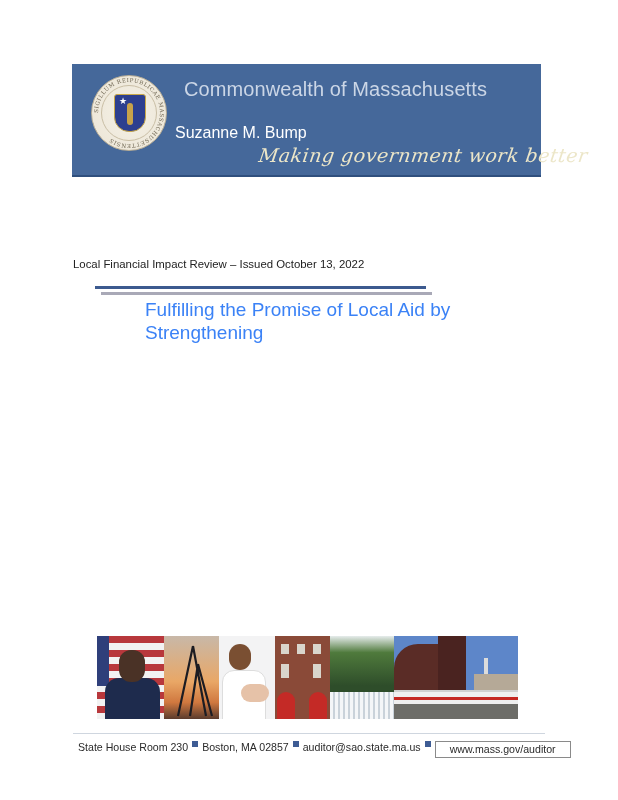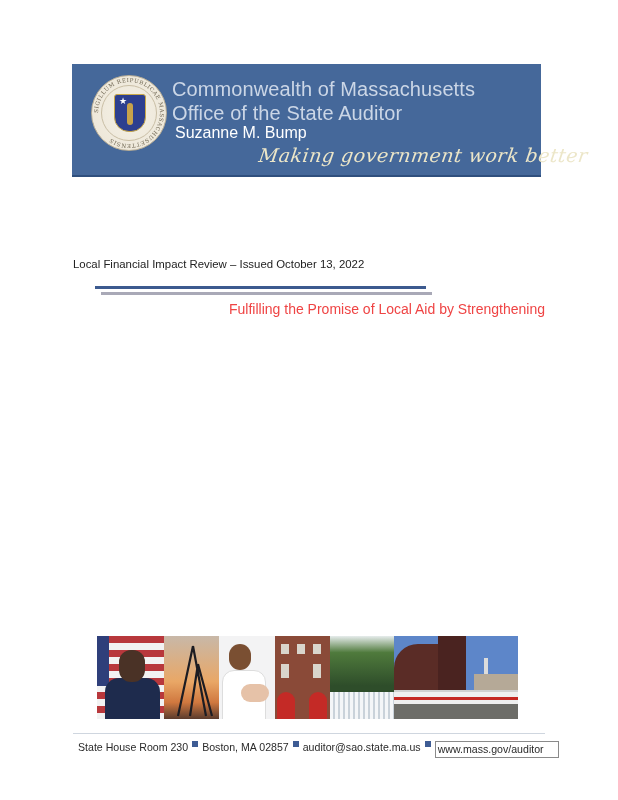--- a/index.html
+++ b/index.html
@@ -5,35 +5,35 @@
   html, body { margin:0; padding:0; background:#ffffff; }
   body { width:618px; height:800px; position:relative; overflow:hidden; font-family:"DejaVu Sans", sans-serif; }
   .abs { position:absolute; }
   .banner { left:72px; top:64px; width:469px; height:113px; background:#45689a; box-shadow: inset 0 -2px 0 #2f4f7d; }
   .seal { left:19px; top:11px; width:74px; height:74px; border-radius:50%; background:radial-gradient(circle,#f5f1e6 0%,#eee8da 70%,#d8d0bd 100%); border:1px solid #b8ad95; }
   .seal-ring { left:9px; top:9px; width:56px; height:56px; border-radius:50%; border:1px solid #c9bea5; box-sizing:border-box; }
   .shield { left:22px; top:18px; width:30px; height:36px; background:#2d3f8f; border-radius:3px 3px 15px 15px; border:1px solid #c9a848; }
   .star { left:4px; top:2px; color:#fff; font-size:9px; line-height:9px; }
   .figure { left:12px; top:8px; width:6px; height:22px; background:#c8a24a; border-radius:3px; }
   .seal-text { left:0; top:0; width:74px; height:74px; }
-  .bt1, .bt2 { color:#cbd6e6; font-size:20px; font-family:"Liberation Sans", sans-serif; letter-spacing:0.1px; white-space:nowrap; }
+  .bt1, .bt2 { color:#cbd6e6; font-size:20px; font-family:"Liberation Sans", sans-serif; letter-spacing:0.1px; white-space:nowrap;margin-left:12px; }
   .bt1 { left:100px; top:14px; }
   .bt2 { left:100px; top:38px; }
   .bt3 { left:103px; top:60px; color:#ffffff; font-size:16px; font-family:"Liberation Sans", sans-serif; white-space:nowrap; }
   .tagline { left:187px; top:80px; color:#ece6c8; font-size:19px; font-style:italic; font-family:"DejaVu Serif", serif; letter-spacing:0.5px; white-space:nowrap; transform:skewX(-8deg); }
   .subtitle { left:73px; top:258px; font-size:11.4px; color:#222; font-family:"Liberation Sans", sans-serif; white-space:nowrap; }
   .rule-blue { left:95px; top:286px; width:331px; height:3px; background:#3c5a8f; }
   .rule-gray { left:101px; top:292px; width:331px; height:3px; background:#a9a9b7; }
-  .title { left:145px; top:298px; width:400px; font-size:14px; line-height:23px; color:#ef4444; font-family:"Liberation Sans", sans-serif;text-align:right; }
+  .title { left:145px; top:298px; width:400px; font-size:19px; line-height:23px; color:#3b82f6; font-family:"Liberation Sans", sans-serif; }
   .strip { left:97px; top:636px; width:421px; height:83px; display:flex; }
   .panel { height:83px; position:relative; overflow:hidden; }
   .footer-rule { left:73px; top:733px; width:472px; height:1px; background:#cfd6df; }
   .footer { left:78px; top:741px; font-size:10.6px; color:#2a2a2a; font-family:"Liberation Sans", sans-serif; white-space:nowrap; display:flex; align-items:flex-start; }
   .sq { display:inline-block; width:6px; height:6px; background:#3e5c94; margin:0 4px; }
-  .link-box { border:1px solid #8a8a8a; padding:1px 14px 2px 2px; margin-left:0px; }
+  .link-box { border:1px solid #8a8a8a; padding:1px 14px 2px 14px; margin-left:0px; }
 </style>
 </head>
 <body>
 
 <div class="abs banner">
   <div class="abs seal">
     <div class="abs seal-ring"></div>
     <svg class="abs seal-text" viewBox="0 0 74 74">
       <defs>
           <path id="circ" d="M37,37 m-31,0 a31,31 0 1,1 62,0 a31,31 0 1,1 -62,0"></path>
@@ -41,21 +41,20 @@
       <text font-size="5.5" fill="#6d6450" font-family="DejaVu Serif, serif" letter-spacing="0.6">
         <textPath href="#circ">SIGILLUM REIPUBLICAE MASSACHUSETTENSIS</textPath>
       </text>
     </svg>
     <div class="abs shield">
       <span class="abs star">★</span>
       <div class="abs figure"></div>
     </div>
   </div>
   <div class="abs bt1">Commonwealth of Massachusetts</div>
-  <div class="abs bt2">Office of the State Auditor</div>
   <div class="abs bt3">Suzanne M. Bump</div>
   <div class="abs tagline">Making government work better</div>
 </div>
 
 <div class="abs subtitle">Local Financial Impact Review – Issued October 13, 2022</div>
 <div class="abs rule-blue"></div>
 <div class="abs rule-gray"></div>
 
 <div class="abs title">
   <div>Fulfilling the Promise of Local Aid by Strengthening</div>

